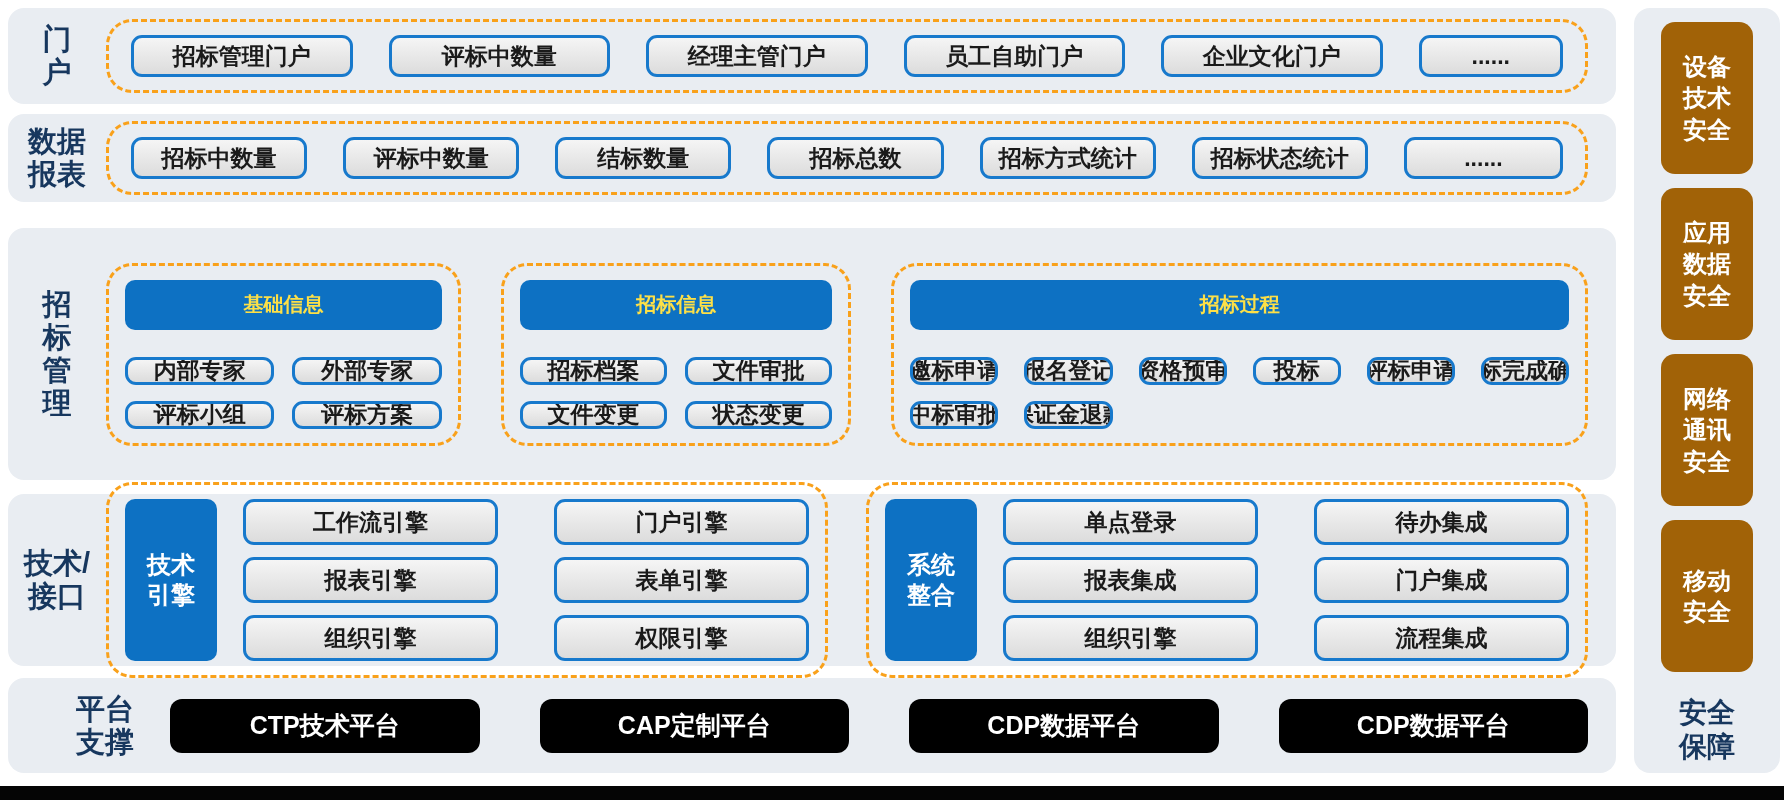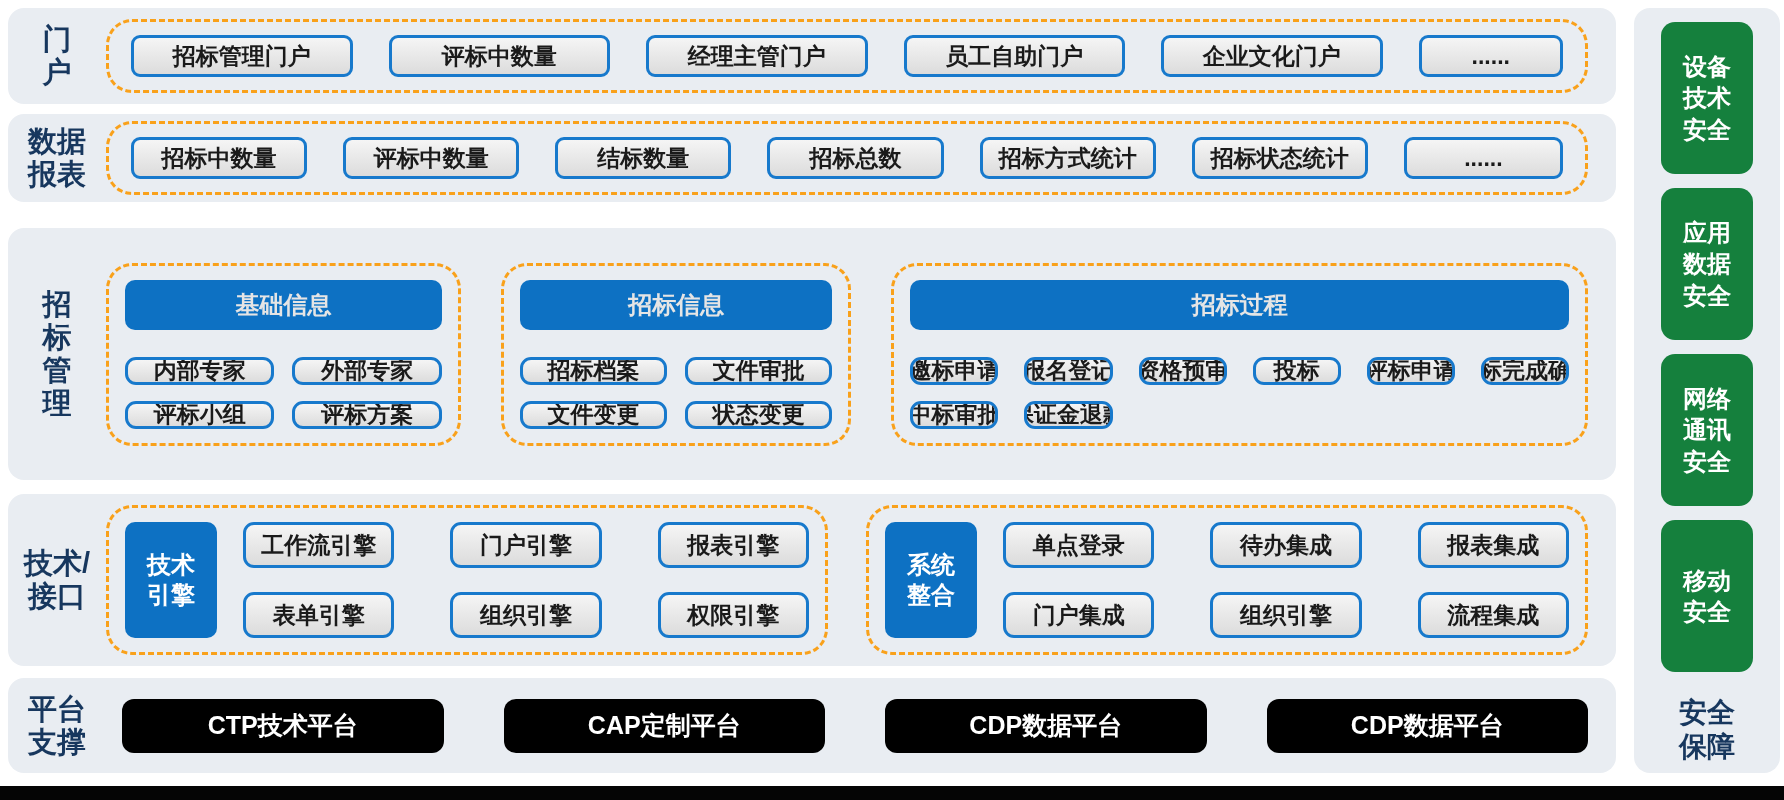--- a/index.html
+++ b/index.html
@@ -24,59 +24,59 @@
   
   .g-btn{
     display:flex;align-items:center;justify-content:center;
     background:linear-gradient(180deg,#F5F5F5 0%,#E7E7E7 55%,#DCDCDC 100%);
     border:3px solid #1779CC;border-radius:11px;
     font-weight:bold;font-size:23px;color:#1A1A1A;
     height:42px;box-sizing:border-box;white-space:nowrap;overflow:hidden;
   }
   
   .strip{flex:1;display:flex;align-items:center;gap:36px;padding:13px 22px;}
-  .strip .g-btn{flex:1.4;border-radius:9px;}
+  .strip .g-btn{flex:1.4;}
   .strip .g-btn.dots{flex:0.9;}
   .strip2{gap:36px;align-items:flex-end;}
   .strip2 .g-btn{flex:1;}
   
   .mod-group{display:flex;flex-direction:column;padding:14px 16px;}
   .mod-header{
-    height:50px;border-radius:10px;background:#0D71C3;color:#e5e5e5;
+    height:50px;border-radius:10px;background:#0D71C3;color:#fde047;
     display:flex;align-items:center;justify-content:center;
-    font-weight:bold;font-size:24px;margin-bottom:27px;
+    font-weight:bold;font-size:20px;margin-bottom:27px;
   }
   .mod-grid{display:grid;gap:16px 18px;}
   .cols2{grid-template-columns:repeat(2,1fr);}
   .cols4{grid-template-columns:repeat(6,1fr);gap:16px 26px;}
   .mod-grid .g-btn{height:28px;}
   
   .eng-group{display:flex;align-items:stretch;gap:26px;padding:14px 16px;}
   .side-box{
     flex:0 0 92px;border-radius:10px;background:#0D71C3;color:#fff;
     display:flex;align-items:center;justify-content:center;text-align:center;
     font-weight:bold;font-size:24px;line-height:1.25;white-space:pre-line;
   }
-  .eng-grid{flex:1;display:grid;grid-template-columns:repeat(3,1fr);gap:24px 56px;align-content:center;}
+  .eng-grid{flex:1;display:grid;grid-template-columns:repeat(2,1fr);gap:12px 56px;align-content:center;}
   .eng-grid .g-btn{height:46px;}
   
   .plat-body{gap:60px;padding-left:16px;}
   .p-btn{
     flex:1;height:54px;border-radius:12px;background:#000000;color:#fff;
     display:flex;align-items:center;justify-content:center;
     font-weight:bold;font-size:25px;white-space:nowrap;
   }
   
   .sec-panel{
     position:absolute;left:1634px;top:8px;width:146px;height:765px;
     background:#E9EDF2;border-radius:16px;display:flex;flex-direction:column;
     align-items:center;padding-top:14px;box-sizing:border-box;
   }
   .sec-box{
-    width:92px;height:152px;flex:0 0 152px;margin-bottom:14px;border-radius:14px;background:#15803d;
+    width:92px;height:152px;flex:0 0 152px;margin-bottom:14px;border-radius:14px;background:#a16207;
     color:#fff;font-weight:bold;font-size:24px;line-height:1.3;
     display:flex;align-items:center;justify-content:center;text-align:center;white-space:pre-line;
   }
   .sec-footer{
     margin-top:10px;color:#17375E;font-weight:bold;font-size:28px;line-height:1.2;
     text-align:center;white-space:pre-line;
   }
   .bottom-bar{position:absolute;left:0;top:786px;width:1784px;height:14px;background:#050505;}
 </style>
 </head>
@@ -179,21 +179,21 @@
           <div class="g-btn">待办集成</div>
           <div class="g-btn">报表集成</div>
           <div class="g-btn">门户集成</div>
           <div class="g-btn">组织引擎</div>
           <div class="g-btn">流程集成</div>
         </div>
       </div>
     </div>
   </div>
 
-  <div class="row" style="top:678px;height:95px;">
+  <div class="row" style="top:678px;height:95px;padding-left:48px;">
     <div class="row-label">平台
 支撑</div>
     <div class="row-body plat-body">
       <div class="p-btn">CTP技术平台</div>
       <div class="p-btn">CAP定制平台</div>
       <div class="p-btn">CDP数据平台</div>
       <div class="p-btn">CDP数据平台</div>
     </div>
   </div>
 

